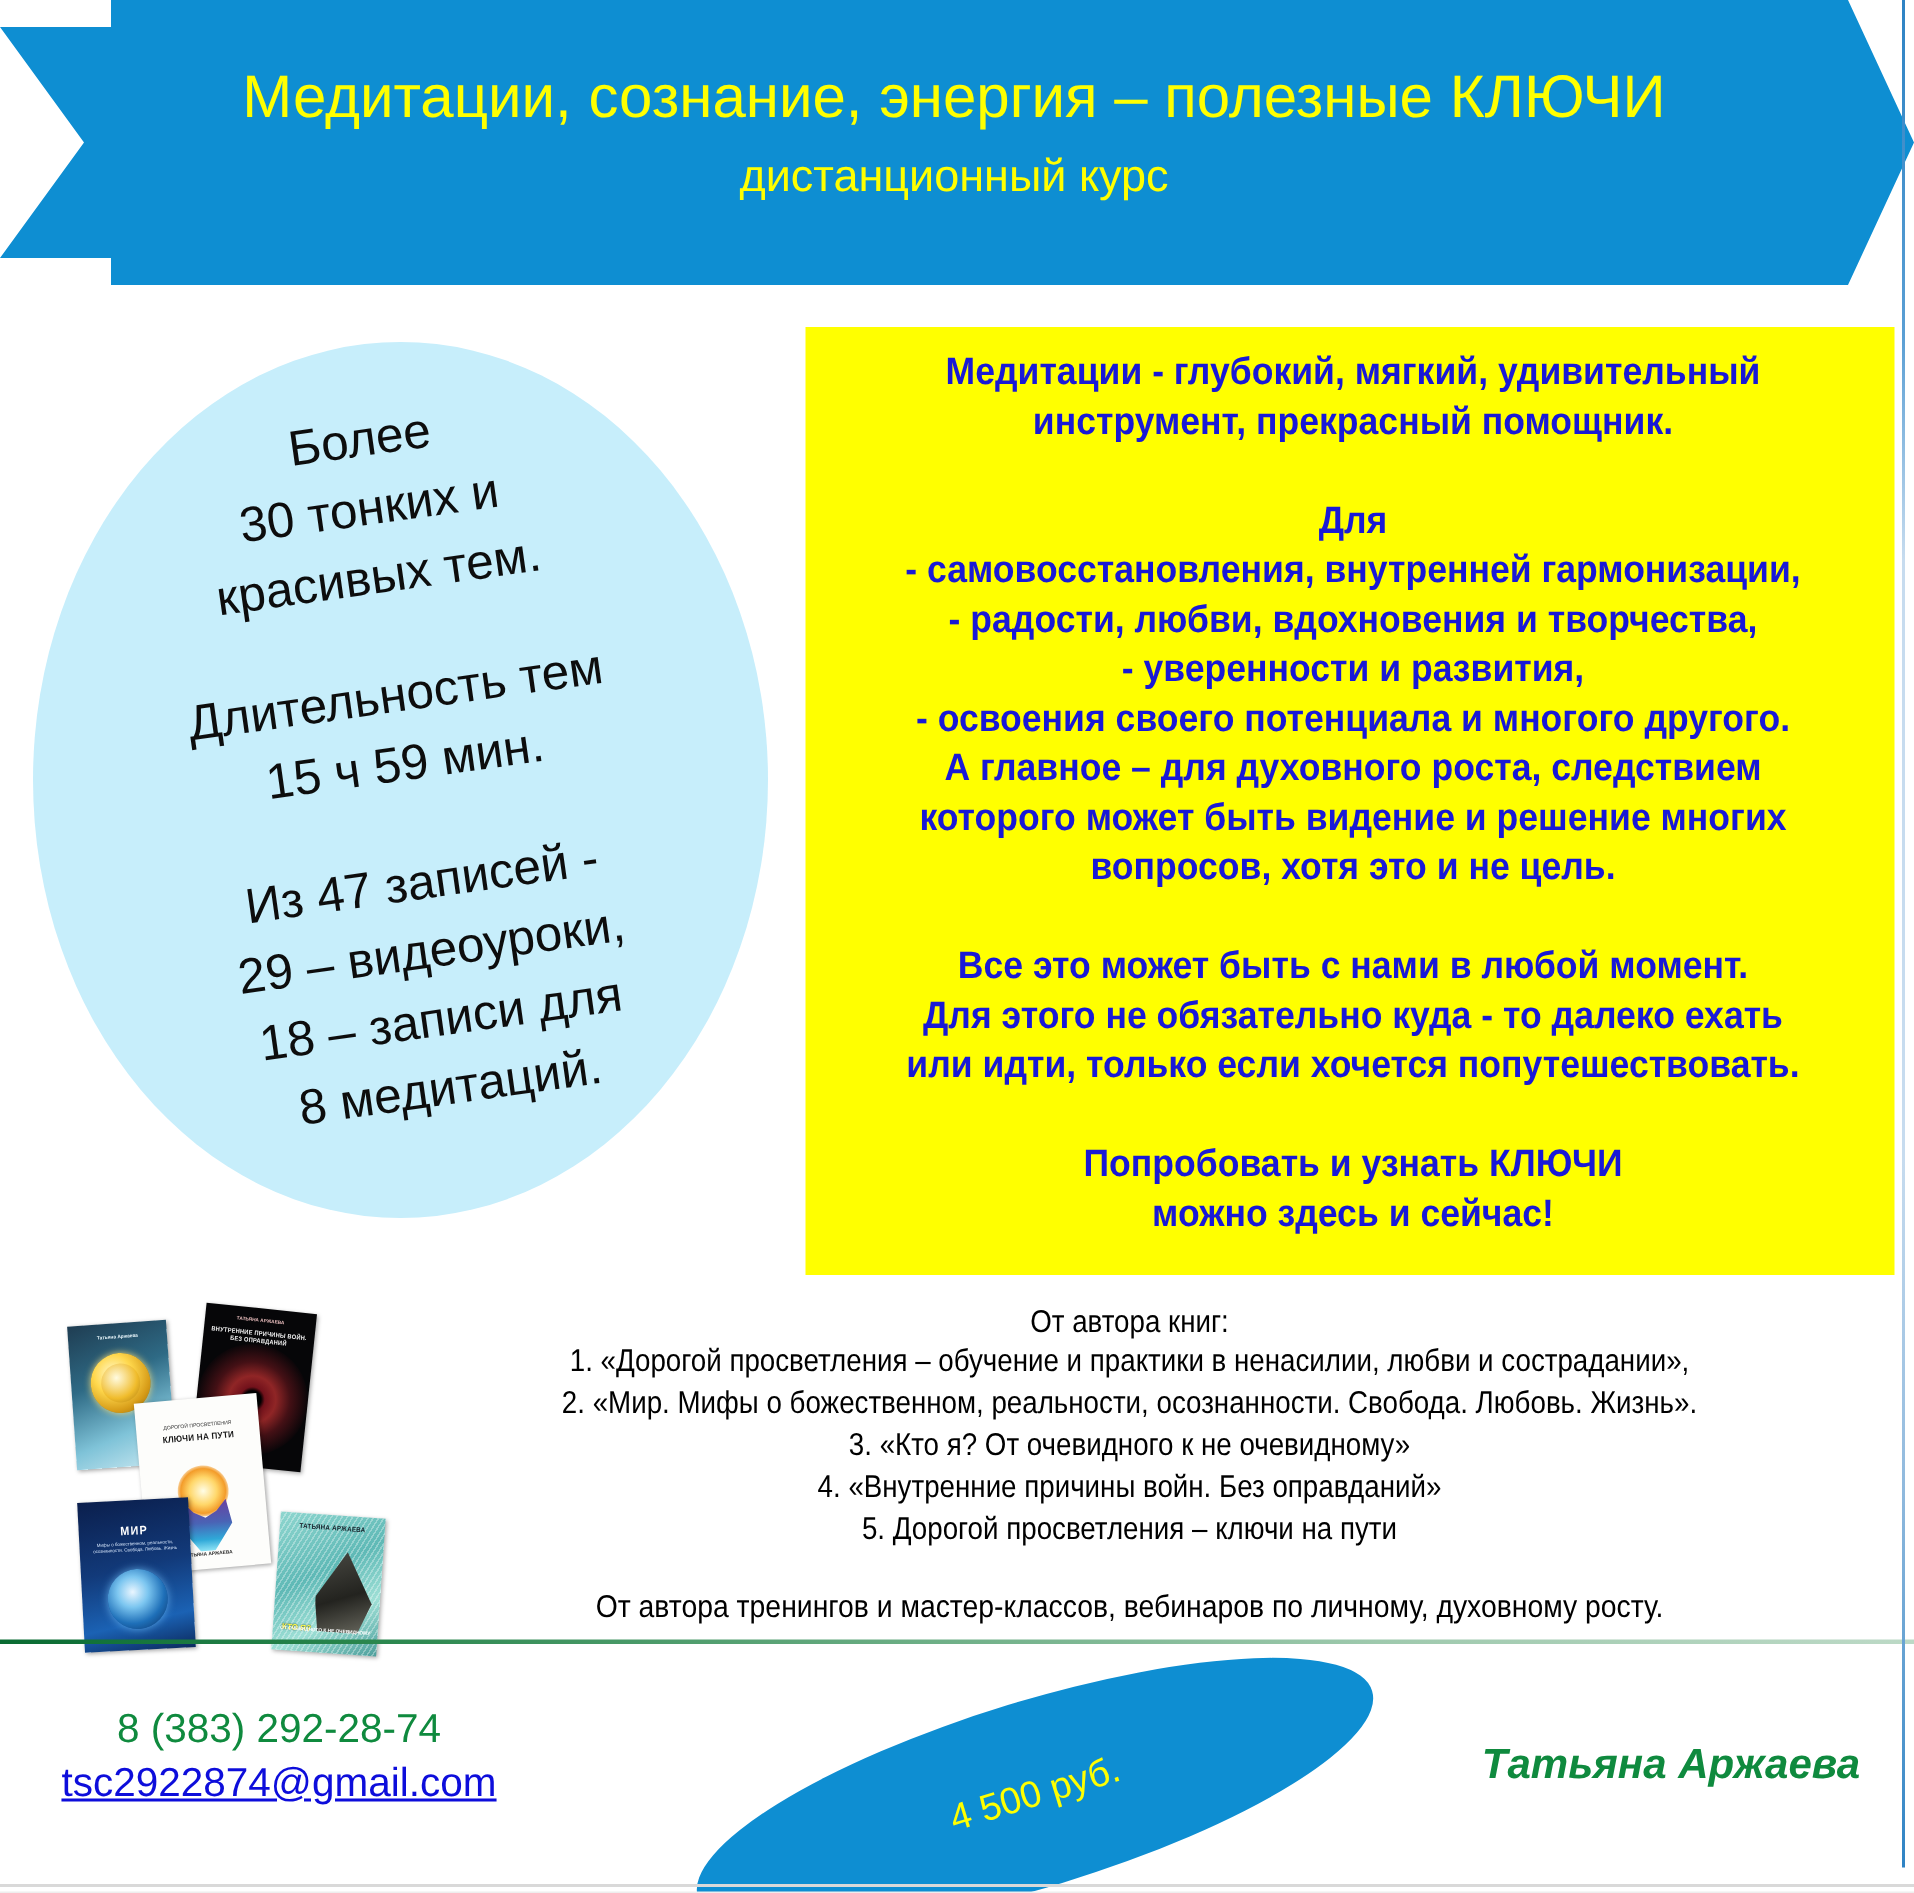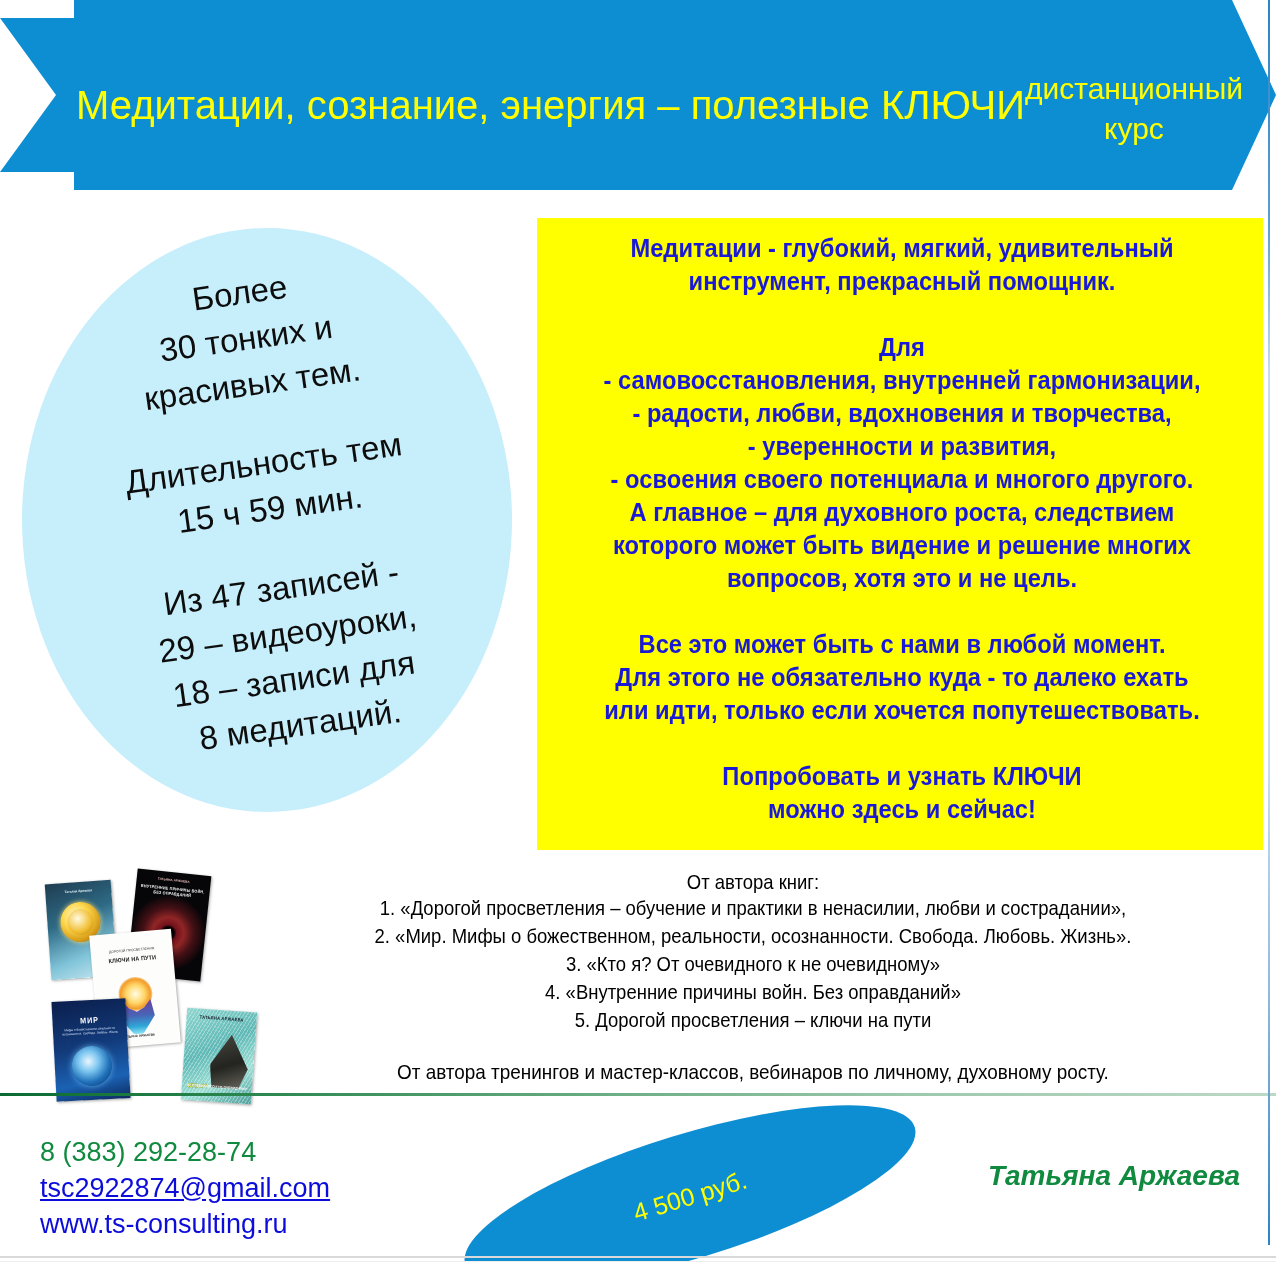--- a/index.html
+++ b/index.html
@@ -82,21 +82,21 @@
        0px 172px,
        56px 95px);
   }
   .banner-inner {
     position: absolute;
     left: 76px;
     top: 20px;
     width: 1120px;
     height: 150px;
     display: flex;
-    flex-direction: row;
+    flex-direction: column;
     align-items: center;
     justify-content: flex-start;
     padding-top: 20px;
     box-sizing: border-box;
   }
   .banner-title {
     color: #ffff00;
     font-size: 40px;
     line-height: 50px;
     font-weight: normal;
@@ -340,23 +340,24 @@
     color: #ffff4d; font-weight: bold; text-shadow: 0 0 1px #000;
   }
   .cover-5 .badge2 {
     position: absolute; right: 5px; bottom: 13px; font-size: 3.2px;
     color: #ffffff; font-weight: bold; line-height: 4px; text-align: right;
   }
 
   
   .contacts {
     position: absolute;
-    left: 40px;
+    left: 16px;
     top: 1134px;
     width: 340px;
+    text-align: center;
   }
   .contact-phone {
     color: #0f8a3e;
     font-size: 27px;
     line-height: 36px;
     white-space: nowrap;
   }
   .contact-email {
     color: #0d0ddb;
     font-size: 27px;
@@ -503,21 +504,20 @@
     <li>5. Дорогой просветления – ключи на пути</li>
   </ul>
 
   <div class="trainings-line">От автора тренингов и мастер-классов, вебинаров по личному, духовному росту.</div>
 
   <div class="divider"></div>
 
   <div class="contacts">
     <div class="contact-phone">8 (383) 292-28-74</div>
     <a class="contact-email" href="#">tsc2922874@gmail.com</a>
-    <div class="contact-site">www.ts-consulting.ru</div>
   </div>
 
   <div class="price-ellipse">
     <div class="price-text">4 500 руб.</div>
   </div>
 
   <div class="author-sign">Татьяна Аржаева</div>
 
   <div class="frame-line-right"></div>
   <div class="frame-line-bottom"></div>

